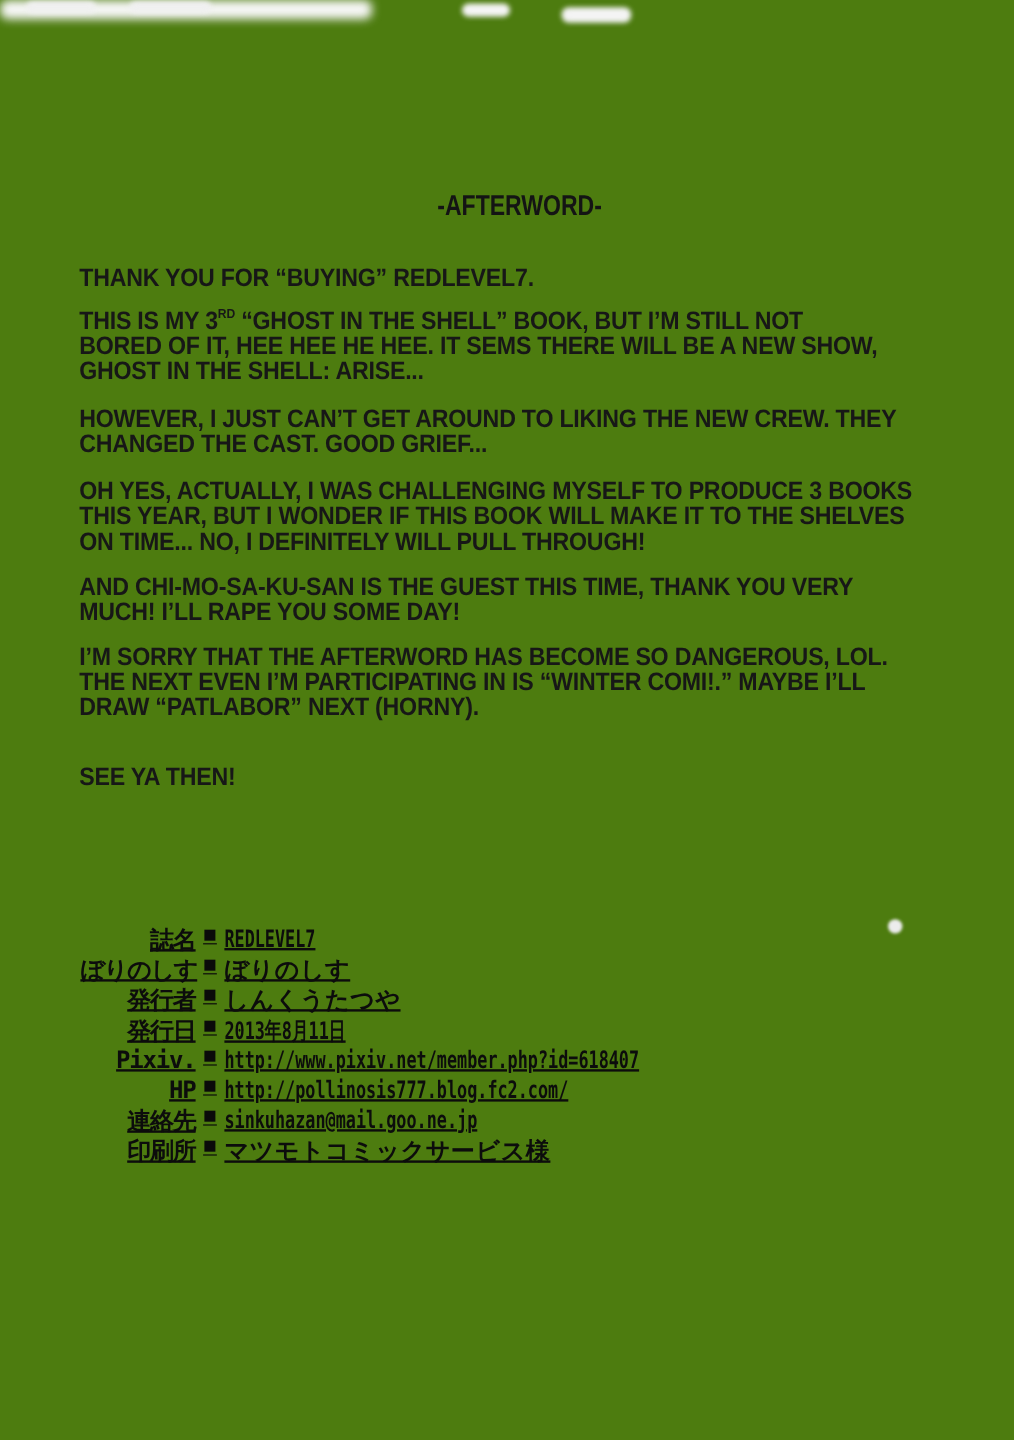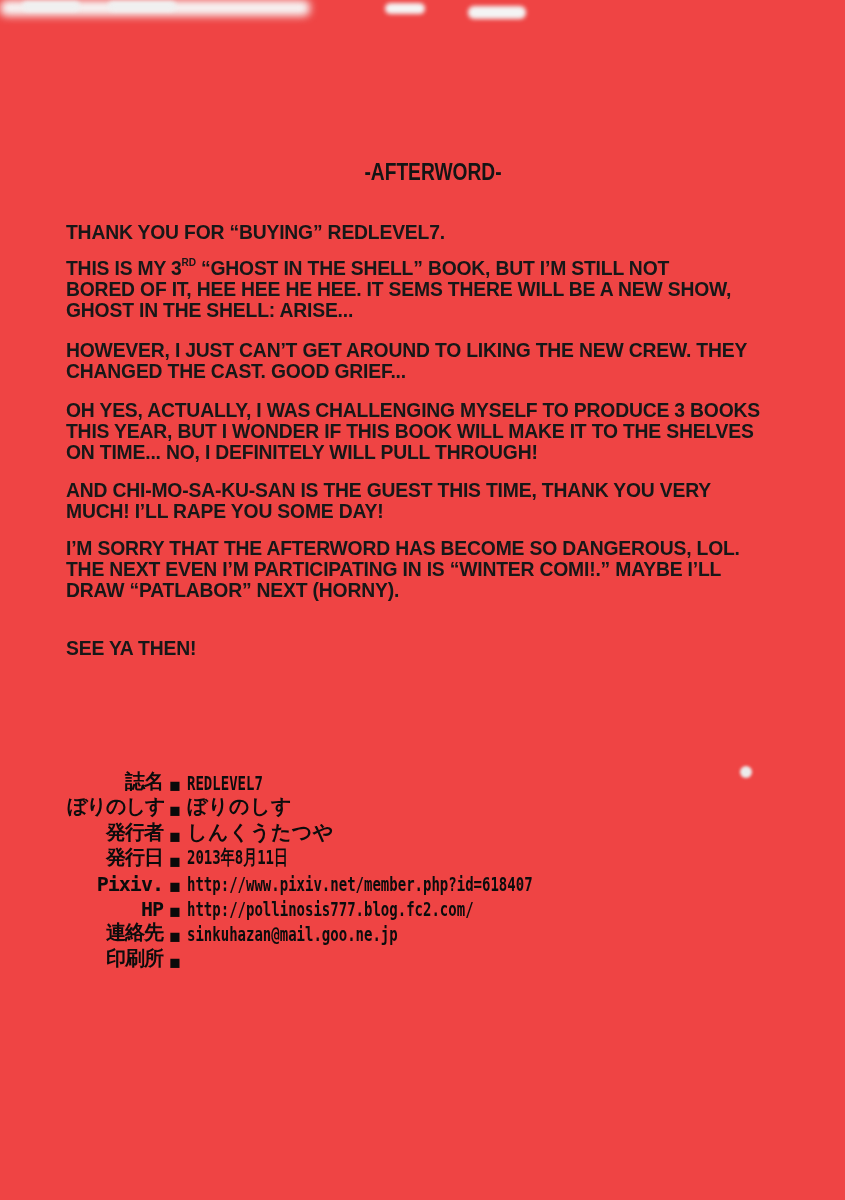--- a/index.html
+++ b/index.html
@@ -1,21 +1,21 @@
 <!DOCTYPE html>
 <html><head>
 <meta charset="utf-8">
 <style>
   html, body { margin: 0; padding: 0; background: #e8e8e8; }
   .page {
     position: relative;
     width: 845px;
     height: 1200px;
     margin: 0 auto;
-    background: #ef4444;
+    background: #4d7c0f;
     overflow: hidden;
     font-family: "Liberation Sans", "DejaVu Sans", sans-serif;
   }
 
   
   .smudge { position: absolute; border-radius: 6px; filter: blur(2px); }
   .sm-wash { left: 0;   top: 0; width: 310px; height: 16px; background: #f7f7f7; filter: blur(4px); }
   .sm-a    { left: 22px;  top: 1px; width: 58px; height: 10px; background: #f0f0f0; }
   .sm-b    { left: 108px; top: 1px; width: 68px; height: 10px; background: #f0f0f0; }
   .sm-c    { left: 385px; top: 3px; width: 40px; height: 11px; background: #f5f5f5; }
@@ -47,21 +47,21 @@
   .p5 { top: 480px; }
   .p6 { top: 538px; }
   .p7 { top: 638px; }
   .ord {
     font-size: 11px; font-weight: bold;
     position: relative; top: -1px; vertical-align: super; line-height: 0;
   }
 
   
   .colophon { position: absolute; left: 67px; top: 770px; color: #0c0c0c; }
-  .c-line { display: flex; align-items: flex-end; height: 25.2px; }
+  .c-line { display: flex; align-items: flex-start; height: 25.2px; text-decoration: underline; }
   .c-label {
     display: inline-block; width: 96px; text-align: right;
     font-family: "DejaVu Sans Mono", "Liberation Sans", sans-serif;
     font-size: 20px; font-weight: bold; letter-spacing: -1px; white-space: nowrap;
   }
   .c-box {
     display: inline-block; width: 24px; text-align: center;
     font-size: 19px; line-height: 1; color: #0a0a0a;
   }
   .c-value { display: inline-block; font-weight: bold; white-space: nowrap; }
@@ -148,16 +148,17 @@
 
     <div class="c-line">
       <span class="c-label">連絡先</span>
         <span class="c-box">■</span>
         <span class="c-value latin">sinkuhazan@mail.goo.ne.jp</span>
     </div>
 
     <div class="c-line">
       <span class="c-label">印刷所</span>
         <span class="c-box">■</span>
+        <span class="c-value jp">マツモトコミックサービス様</span>
     </div>
 
   </div>
 </div>
 
 </body></html>

